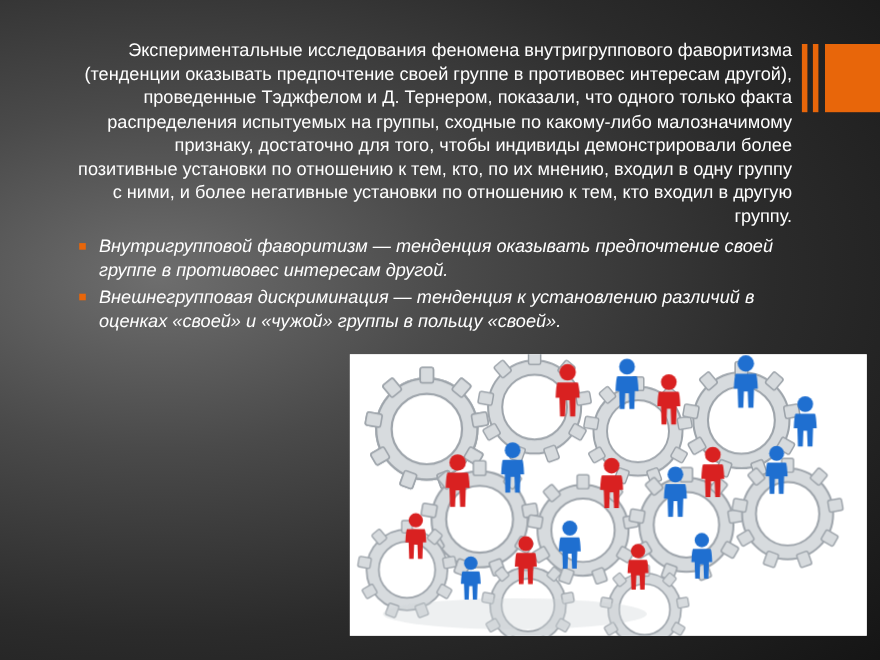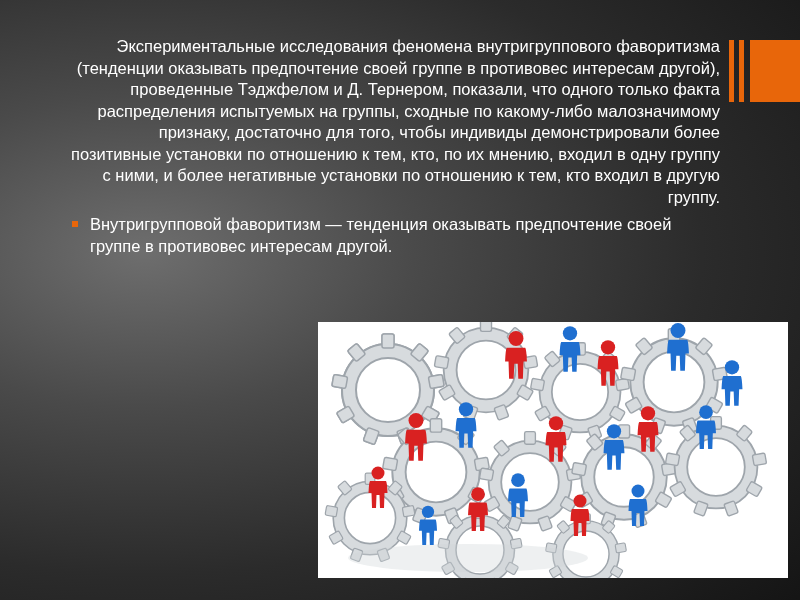--- a/index.html
+++ b/index.html
@@ -67,20 +67,21 @@
     margin: 6px 0 0 0;
     padding: 0;
   }
   .bullets li {
     position: relative;
     color: #ffffff;
     font-size: 16.5px;
     line-height: 21.5px;
     padding-left: 22px;
     margin-bottom: 3px;
+    font-style: italic;
   }
   .bullets li .bullet-mark {
     position: absolute;
     left: 4px;
     top: 7px;
     width: 6px;
     height: 6px;
     background: #E8660A;
     display: block;
   }
@@ -109,20 +110,24 @@
     <span class="accent-line l1"></span>
     <span class="accent-block"></span>
   </div>
 
   <div class="content">
     <p class="para">Экспериментальные исследования феномена внутригруппового фаворитизма (тенденции оказывать предпочтение своей группе в противовес интересам другой), проведенные Тэджфелом и Д. Тернером, показали, что одного только факта распределения испытуемых на группы, сходные по какому-либо малозначимому признаку, достаточно для того, чтобы индивиды демонстрировали более позитивные установки по отношению к тем, кто, по их мнению, входил в одну группу с ними, и более негативные установки по отношению к тем, кто входил в другую группу.</p>
     <ul class="bullets">
       <li>
         <span class="bullet-mark"></span>
         <span>Внутригрупповой фаворитизм — тенденция оказывать предпочтение своей группе в противовес интересам другой.</span>
+      </li>
+      <li>
+        <span class="bullet-mark"></span>
+        <span>Внешнегрупповая дискриминация — тенденция к установлению различий в оценках «своей» и «чужой» группы в польщу «своей».</span>
       </li>
     </ul>
   </div>
 
   <div class="figure">
     <svg width="470" height="256" viewBox="0 0 470 256" xmlns="http://www.w3.org/2000/svg">
       <defs>
         <g id="gear">
           <circle cx="0" cy="0" r="46" fill="#d6dadd" stroke="#9aa1a8" stroke-width="2"></circle>
           <circle cx="0" cy="0" r="32" fill="#ffffff" stroke="#9aa1a8" stroke-width="2"></circle>

